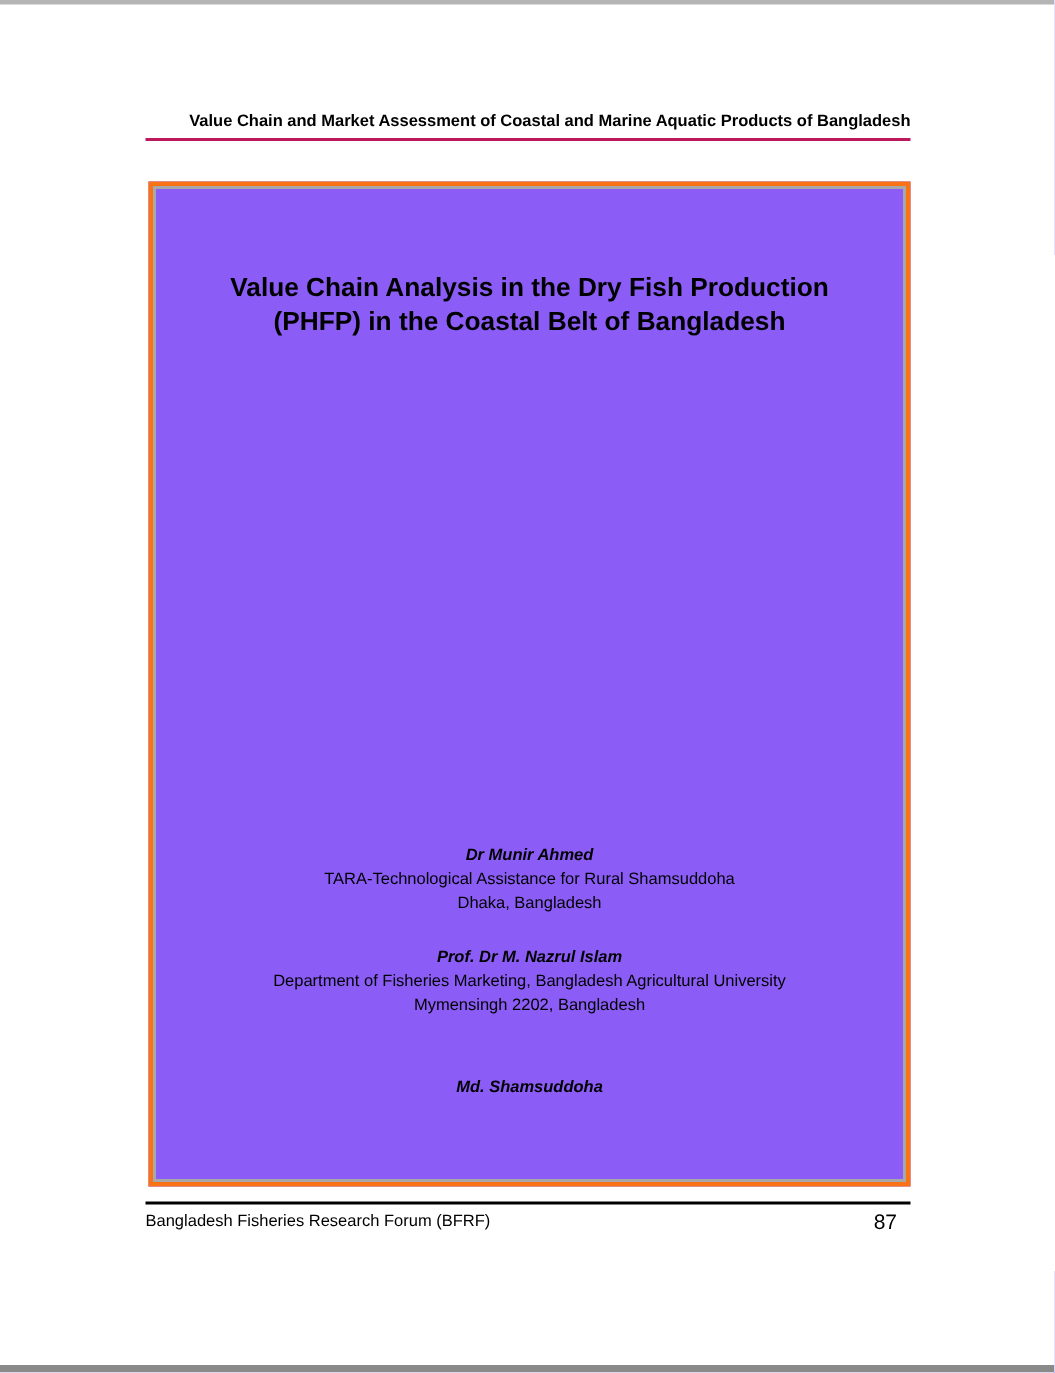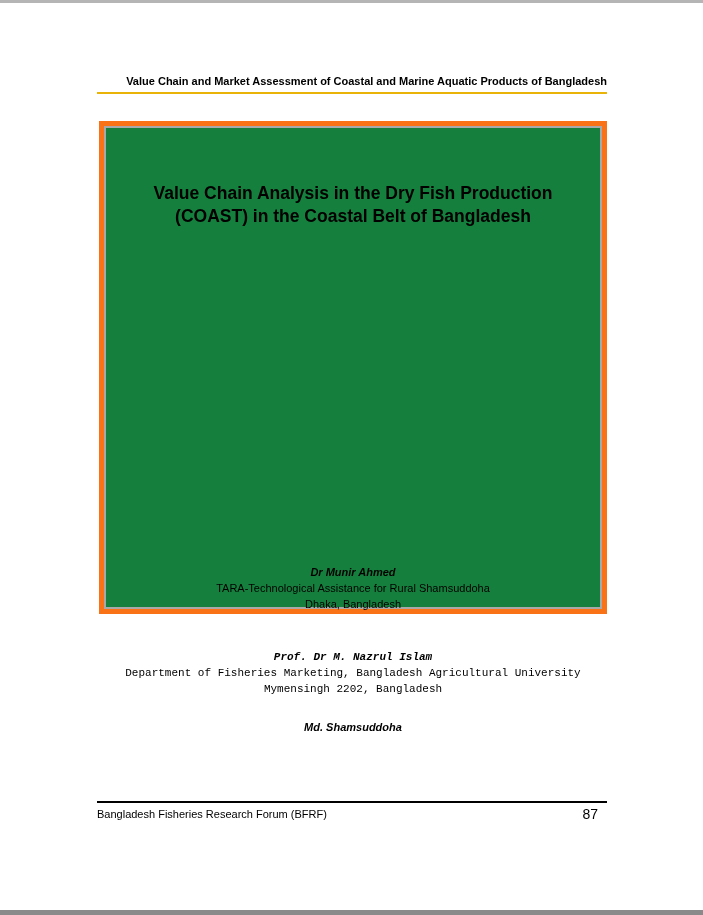--- a/index.html
+++ b/index.html
@@ -31,33 +31,33 @@
   .running-head {
     position: absolute;
     left: 97px;
     top: 74px;
     width: 510px;
     text-align: right;
     font-size: 11px;
     line-height: 15px;
     font-weight: bold;
     padding-bottom: 3px;
-    border-bottom: 2px solid #eab308;
+    border-bottom: 2px solid #be185d;
     box-sizing: content-box;
   }
   .title-box {
     position: absolute;
     left: 99px;
     top: 121px;
     width: 508px;
-    height: 493px;
-    border: 5px solid #f97316;
+    height: 670px;
+    border: 3px solid #f97316;
     box-sizing: border-box;
     box-shadow: inset 0 0 0 2px #a8a8a8;
-    background: #15803d;
+    background: #8b5cf6;
   }
   .paper-title {
     margin-top: 56px;
     text-align: center;
     font-size: 17.5px;
     font-weight: bold;
     line-height: 23px;
   }
   .author-block {
     position: absolute;
@@ -65,21 +65,21 @@
     width: 100%;
     text-align: center;
     font-size: 11px;
     line-height: 16px;
   }
   .author-block .author-name {
     font-weight: bold;
     font-style: italic;
   }
   #author-0 { top: 438px; }
-  #author-1 { top: 523px; font-family: Liberation Mono, monospace; }
+  #author-1 { top: 506px; }
   #author-2 { top: 593px; }
   .footer {
     position: absolute;
     left: 97px;
     top: 801px;
     width: 510px;
     border-top: 2px solid #000000;
     padding-top: 4px;
     display: flex;
     justify-content: space-between;
@@ -98,21 +98,21 @@
 <div class="page">
 
   <div class="edge-bar-top"></div>
 
   <div class="running-head">Value Chain and Market Assessment of Coastal and Marine Aquatic Products of Bangladesh</div>
 
   <div class="title-box">
 
     <div class="paper-title">
       <div>Value Chain Analysis in the Dry Fish Production</div>
-      <div>(COAST) in the Coastal Belt of Bangladesh</div>
+      <div>(PHFP) in the Coastal Belt of Bangladesh</div>
     </div>
 
     <div class="author-block" id="author-0">
       <div class="author-name">Dr Munir Ahmed</div>
       <div class="author-affiliation">TARA-Technological Assistance for Rural Shamsuddoha</div>
       <div class="author-affiliation">Dhaka, Bangladesh</div>
     </div>
 
     <div class="author-block" id="author-1">
       <div class="author-name">Prof. Dr M. Nazrul Islam</div>

